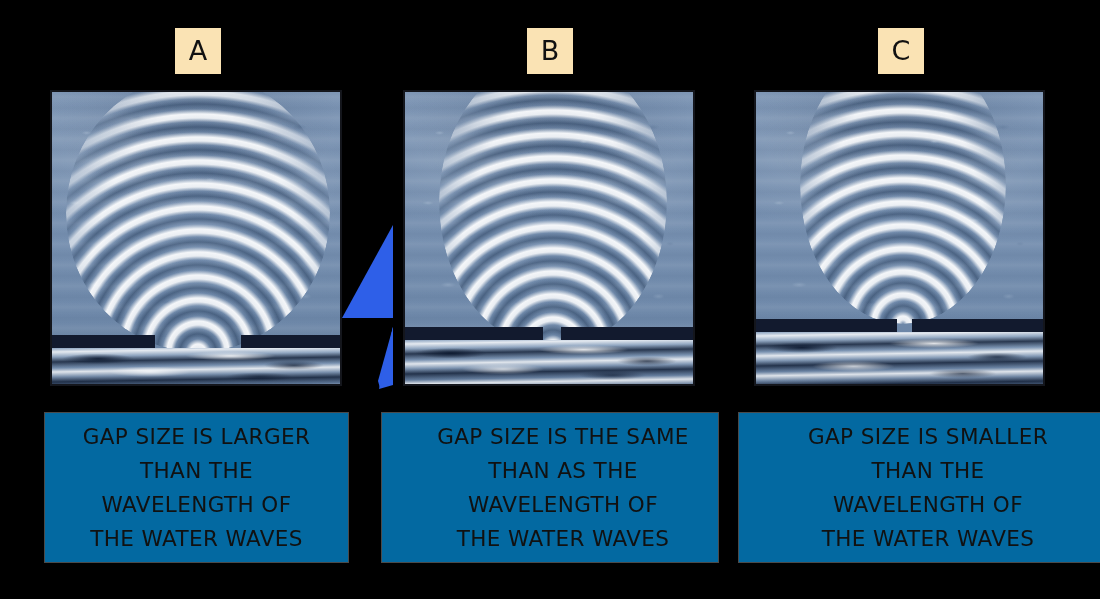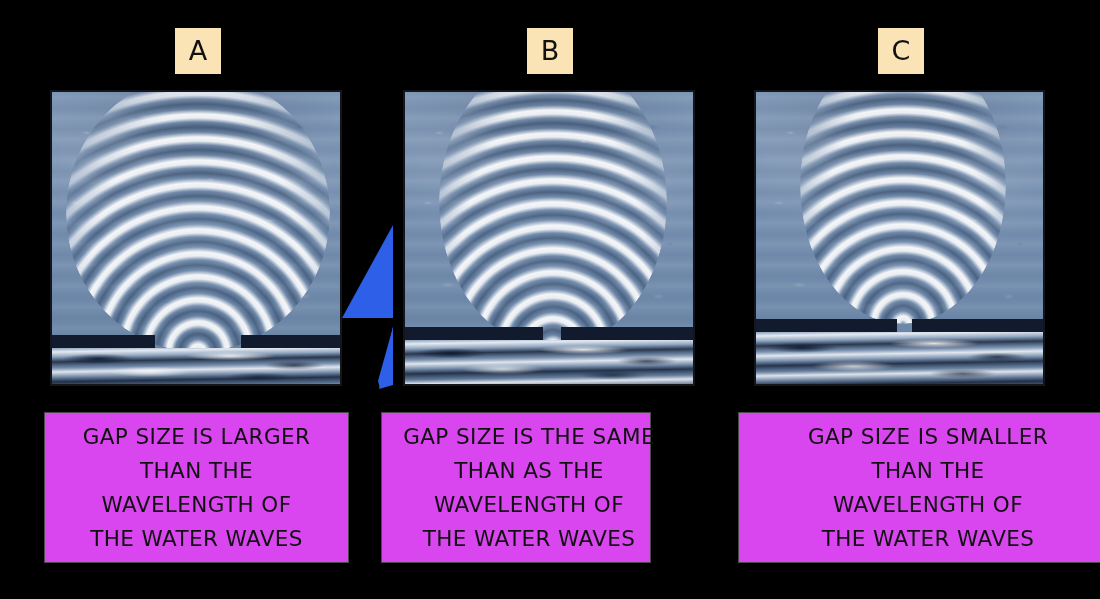--- a/index.html
+++ b/index.html
@@ -128,21 +128,21 @@
 
   
   .bolt {
     position: absolute;
     pointer-events: none;
   }
 
   
   .caption {
     position: absolute;
-    background: #d946ef;
+    background: #0369a1;
     border: 1px solid #4a4a4a;
     box-sizing: border-box;
     display: flex;
     flex-direction: column;
     align-items: center;
     justify-content: center;
     color: #111111;
     font-family: "DejaVu Sans", sans-serif;
     font-size: 21.5px;
     line-height: 34px;
@@ -203,21 +203,21 @@
   <div class="fg-blobs" style="height:52px;"></div>
 </div>
 
 <div class="caption" style="left:44px; top:412px; width:305px; height:151px;">
   <div class="cline">GAP SIZE IS LARGER</div>
   <div class="cline">THAN THE</div>
   <div class="cline">WAVELENGTH OF</div>
   <div class="cline">THE WATER WAVES</div>
 </div>
 
-<div class="caption" style="left:381px; top:412px; width:270px; height:151px; align-items:center;padding-left:32px;">
+<div class="caption" style="left:381px; top:412px; width:338px; height:151px; align-items:center;padding-left:32px;">
   <div class="cline">GAP SIZE IS THE SAME</div>
   <div class="cline">THAN AS THE</div>
   <div class="cline">WAVELENGTH OF</div>
   <div class="cline">THE WATER WAVES</div>
 </div>
 
 <div class="caption" style="left:738px; top:412px; width:380px; height:151px;">
   <div class="cline">GAP SIZE IS SMALLER</div>
   <div class="cline">THAN THE</div>
   <div class="cline">WAVELENGTH OF</div>

